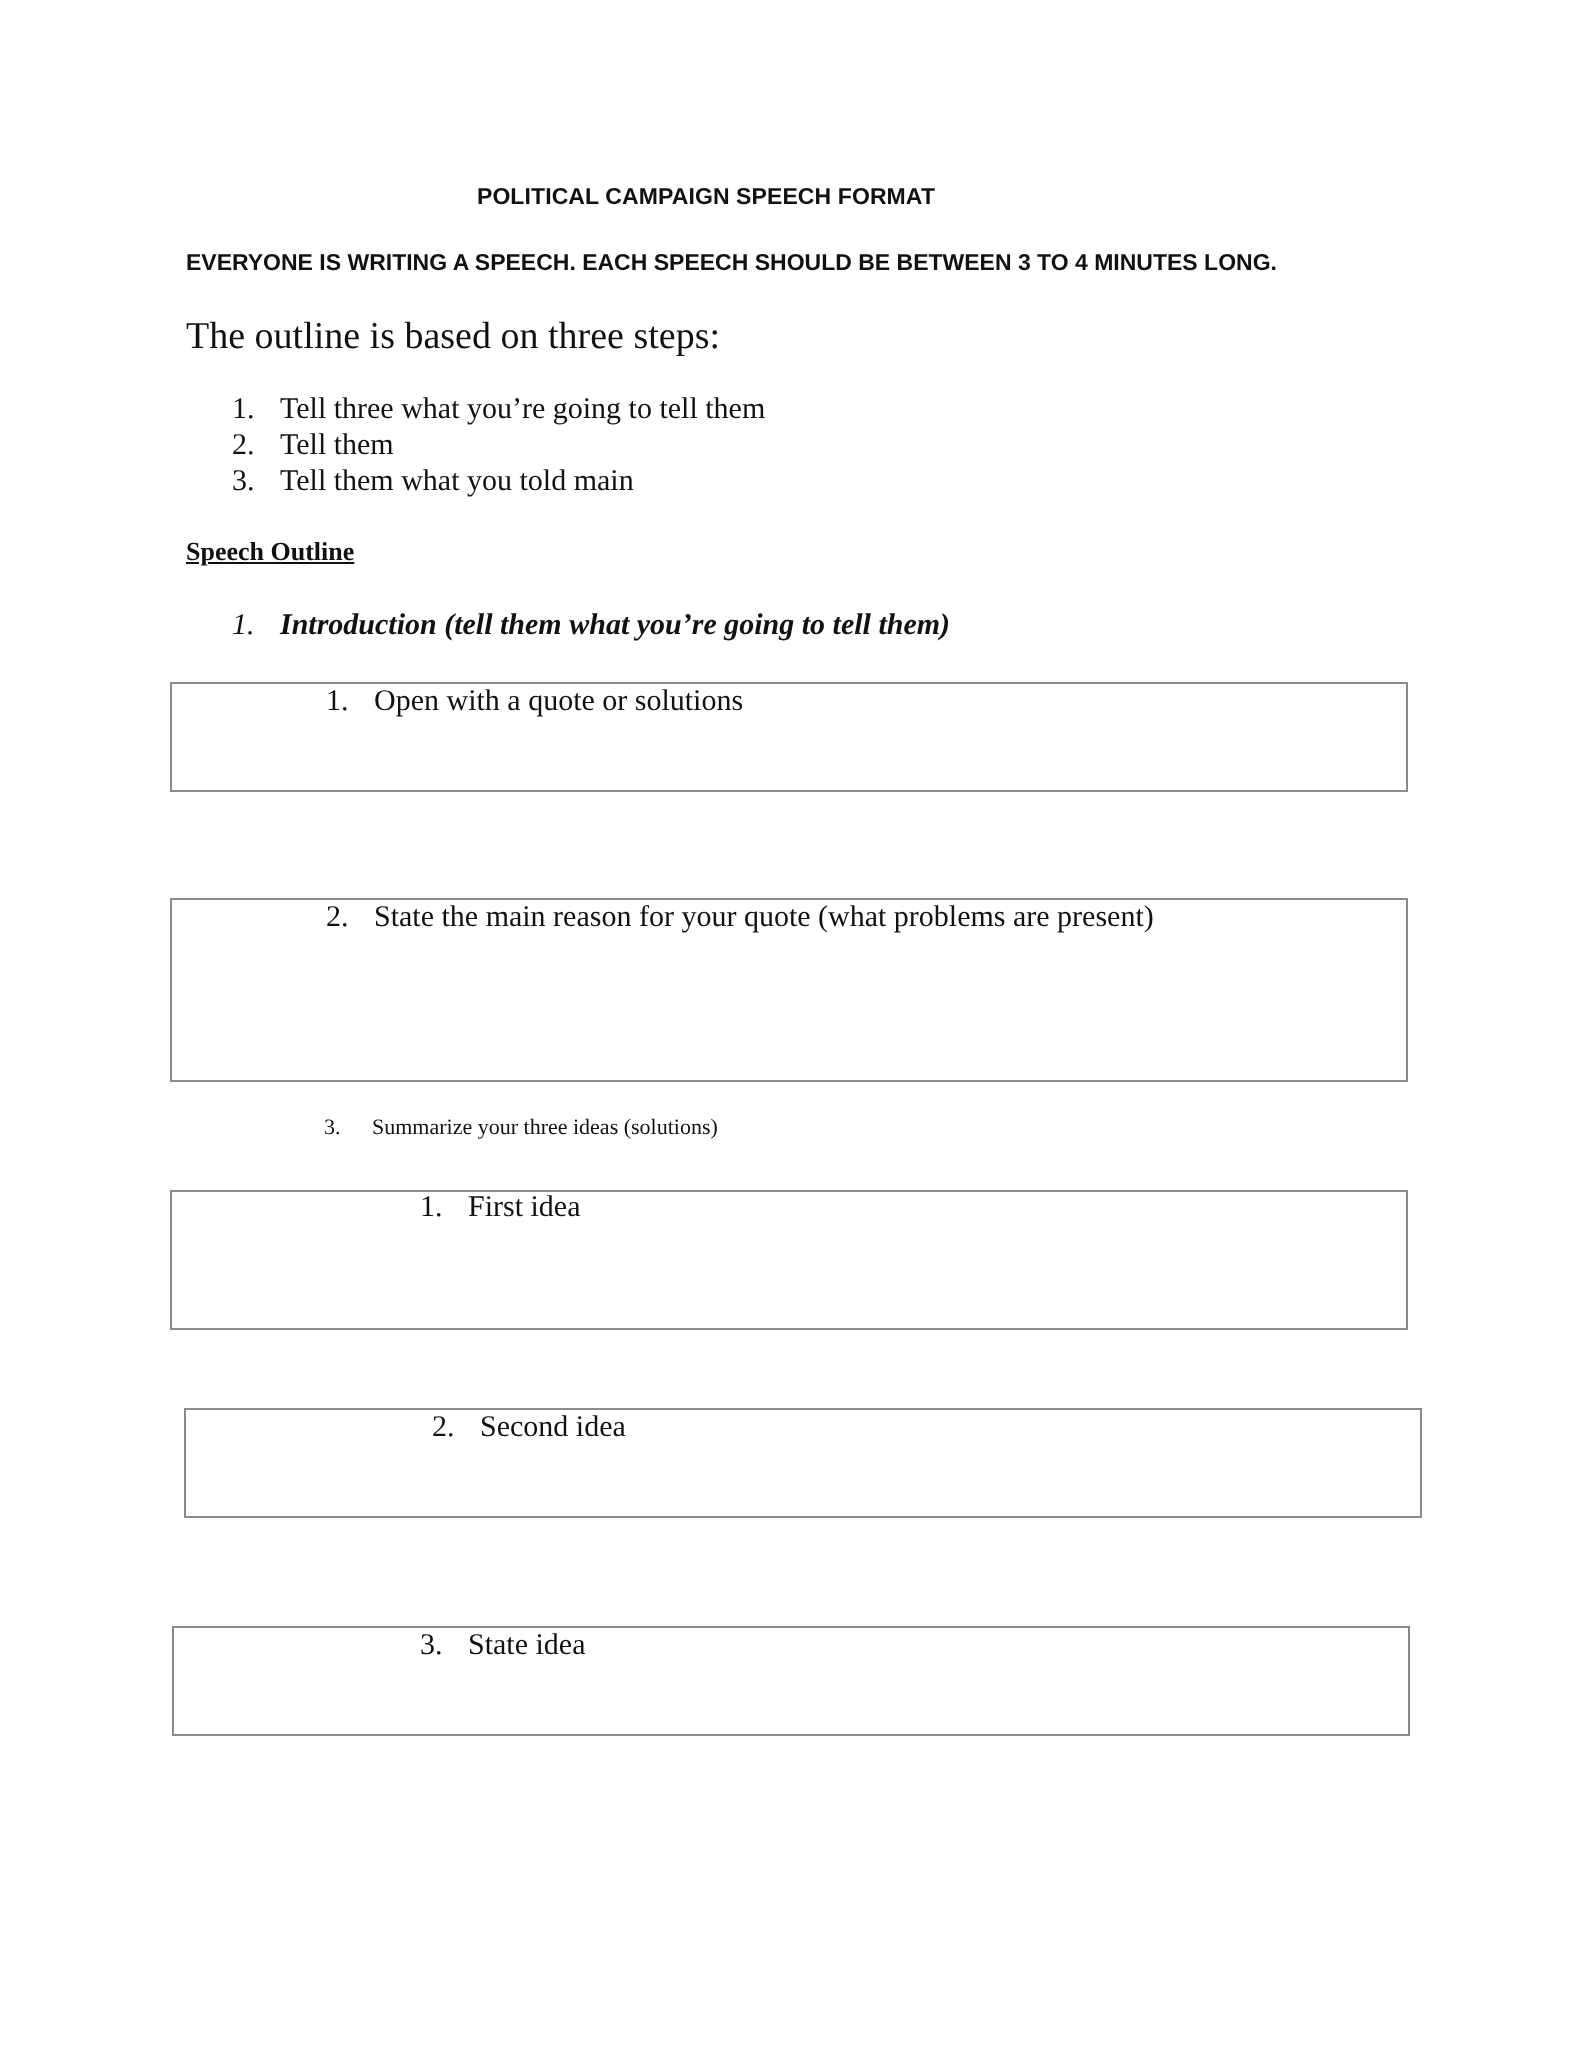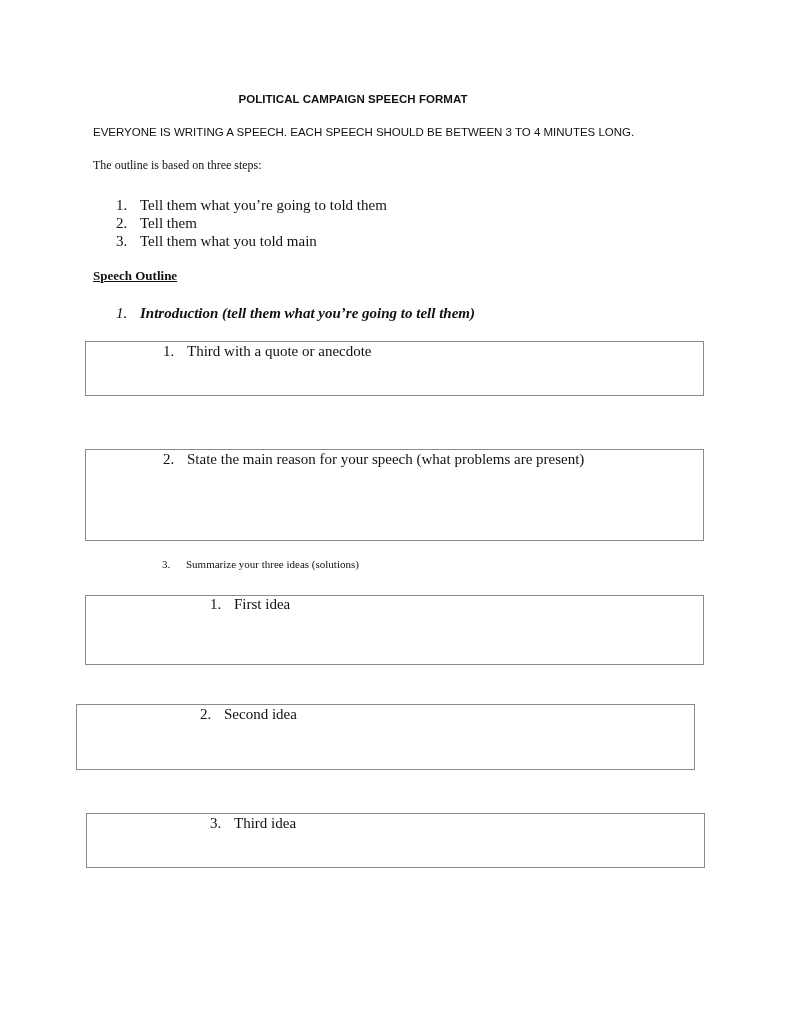--- a/index.html
+++ b/index.html
@@ -9,24 +9,24 @@
       font-family: "Liberation Serif", serif;
     }
     .abs { position: absolute; white-space: nowrap; }
     .title {
       top: 93px; left: 0; width: 706px; text-align: center;
       font-family: "Liberation Sans", sans-serif; font-weight: bold;
       font-size: 11.5px; letter-spacing: 0.05px;
     }
     .subtitle {
       top: 126px; left: 93px;
-      font-family: "Liberation Sans", sans-serif; font-weight: normal;
+      font-family: "Liberation Sans", sans-serif; font-weight: bold;
       font-size: 11.5px;
     }
-    .intro { top: 158px; left: 93px; font-size: 12px; }
+    .intro { top: 158px; left: 93px; font-size: 19px; }
     .step { left: 116px; font-size: 15px; }
     .step .num { display: inline-block; width: 24px; }
     .heading-outline {
       top: 268px; left: 93px; font-size: 13px; font-weight: bold; text-decoration: underline;
     }
     .section-intro { top: 305px; left: 116px; font-size: 15px; font-style: italic; }
     .section-intro .num { display: inline-block; width: 24px; font-weight: normal; }
     .section-intro .lbl { font-weight: bold; }
     .box {
       position: absolute; left: 85px; width: 619px;
@@ -38,60 +38,60 @@
     .sub3 .num { display: inline-block; width: 24px; }
   </style>
 </head>
 <body>
 
 <div class="abs title">POLITICAL CAMPAIGN SPEECH FORMAT</div>
 <div class="abs subtitle">EVERYONE IS WRITING A SPEECH.  EACH SPEECH SHOULD BE BETWEEN 3 TO 4 MINUTES LONG.</div>
 <div class="abs intro">The outline is based on three steps:</div>
 
 <div class="abs step" style="top:197px">
-  <span class="num">1.</span><span>Tell them what you’re going to told them</span>
+  <span class="num">1.</span><span>Tell three what you’re going to tell them</span>
 </div>
 <div class="abs step" style="top:215px">
   <span class="num">2.</span><span>Tell them</span>
 </div>
 <div class="abs step" style="top:233px">
   <span class="num">3.</span><span>Tell them what you told main</span>
 </div>
 
 <div class="abs heading-outline">Speech Outline</div>
 
 <div class="abs section-intro">
   <span class="num">1.</span><span class="lbl">Introduction (tell them what you’re going to tell them)</span>
 </div>
 
 <div class="box" style="top:341px; height:55px">
   <div class="item" style="left:77px; top:1px">
-    <span class="num">1.</span><span>Third with a quote or anecdote</span>
+    <span class="num">1.</span><span>Open with a quote or solutions</span>
   </div>
 </div>
 
 <div class="box" style="top:449px; height:92px">
   <div class="item" style="left:77px; top:1px">
-    <span class="num">2.</span><span>State the main reason for your speech (what problems are present)</span>
+    <span class="num">2.</span><span>State the main reason for your quote (what problems are present)</span>
   </div>
 </div>
 
 <div class="abs sub3">
   <span class="num">3.</span><span>Summarize your three ideas (solutions)</span>
 </div>
 
 <div class="box" style="top:595px; height:70px">
   <div class="item" style="left:124px; top:0px">
     <span class="num">1.</span><span>First idea</span>
   </div>
 </div>
 
-<div class="box" style="top:704px; height:66px; left:76px">
+<div class="box" style="top:704px; height:55px; left:92px">
   <div class="item" style="left:123px; top:1px">
     <span class="num">2.</span><span>Second idea</span>
   </div>
 </div>
 
 <div class="box" style="top:813px; height:55px; left:86px">
   <div class="item" style="left:123px; top:1px">
-    <span class="num">3.</span><span>Third idea</span>
+    <span class="num">3.</span><span>State idea</span>
   </div>
 </div>
 
 </body></html>

